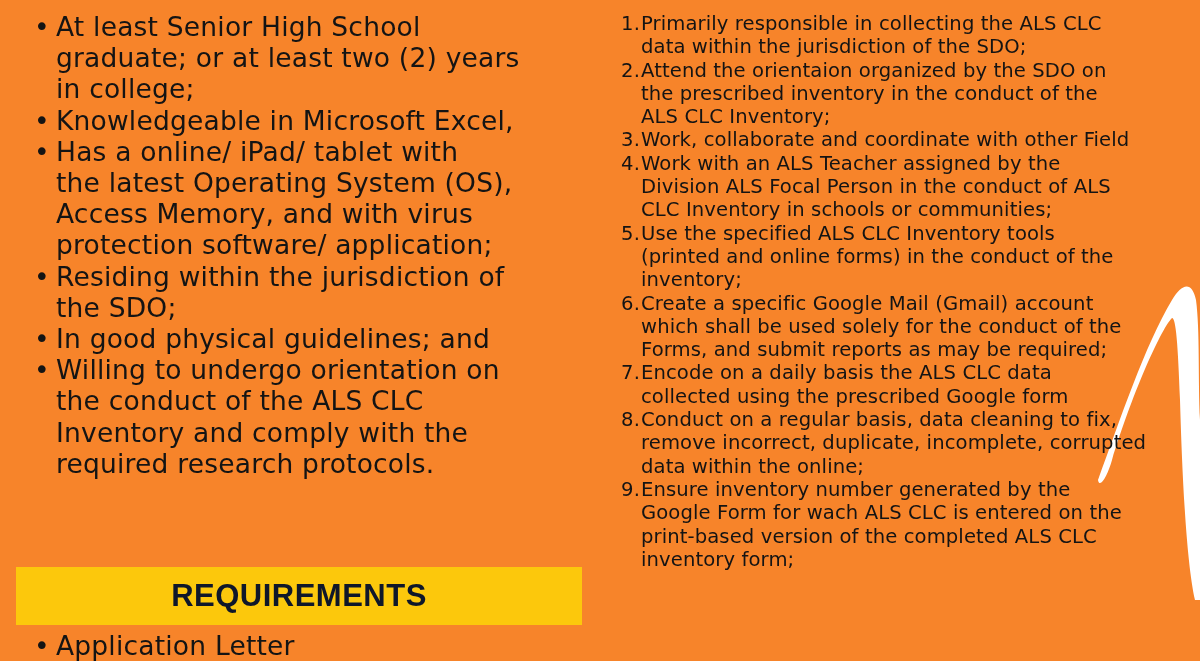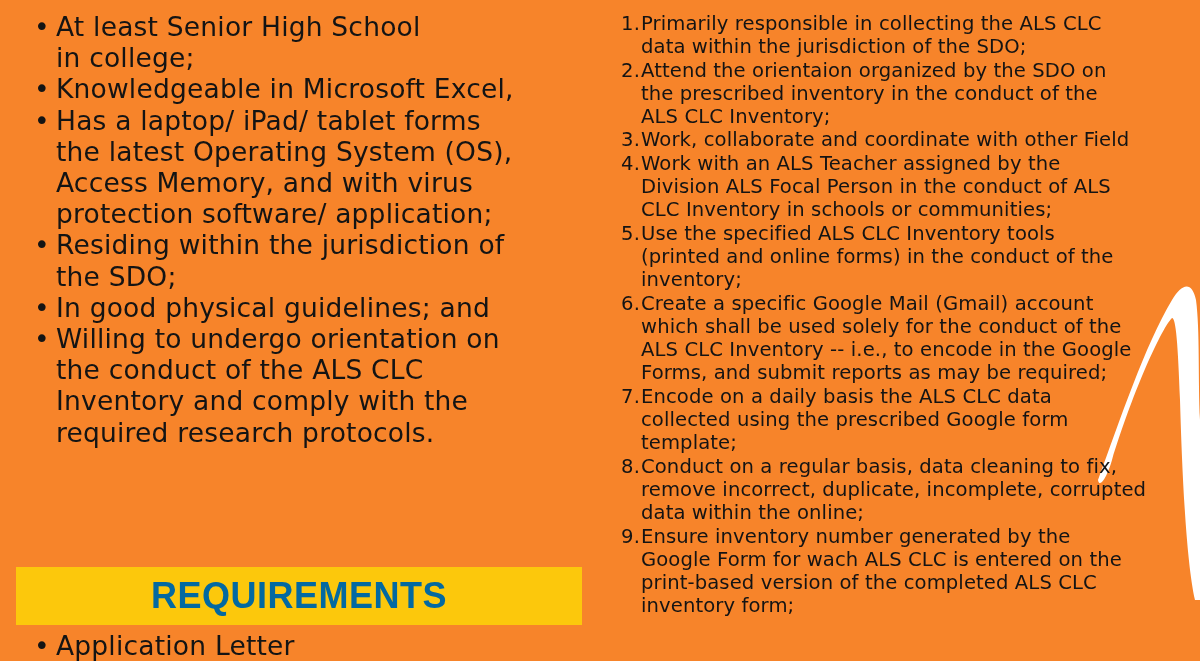--- a/index.html
+++ b/index.html
@@ -58,22 +58,22 @@
       height: 58px;
       background: #fcc80c;
       display: flex;
       align-items: center;
       justify-content: center;
       z-index: 1;
     }
     .req-title {
       font-family: "Liberation Sans", sans-serif;
       font-weight: bold;
-      font-size: 36px;
-      color: #0369a1;
+      font-size: 31px;
+      color: #0f172a;
       letter-spacing: 0.5px;
     }
     .req-list {
       position: absolute;
       left: 28px;
       top: 630px;
       width: 560px;
       list-style: none;
       margin: 0;
       padding: 0;
@@ -127,29 +127,30 @@
 
   <svg class="swoosh" viewBox="0 0 1200 661" xmlns="http://www.w3.org/2000/svg">
     <path d="M1098,480 C1120,420 1145,345 1172,300 C1182,283 1192,281 1196,300 C1200,330 1198,380 1200,420 L1200,600 L1195,600 C1186,560 1182,470 1180,400 C1178,345 1176,318 1172,318 C1160,330 1130,400 1112,460 C1108,474 1100,490 1098,480 Z" fill="#ffffff"></path>
   </svg>
 
   <div class="left-col">
     <ul class="qual-list">
       <li>
         <span class="bullet">•</span>
         <div>At least Senior High School</div>
+        <div>graduate; or at least two (2) years</div>
         <div>in college;</div>
       </li>
       <li>
         <span class="bullet">•</span>
         <div>Knowledgeable in Microsoft Excel,</div>
       </li>
       <li>
         <span class="bullet">•</span>
-        <div>Has a laptop/ iPad/ tablet forms</div>
+        <div>Has a online/ iPad/ tablet with</div>
         <div>the latest Operating System (OS),</div>
         <div>Access Memory, and with virus</div>
         <div>protection software/ application;</div>
       </li>
       <li>
         <span class="bullet">•</span>
         <div>Residing within the jurisdiction of</div>
         <div>the SDO;</div>
       </li>
       <li>
@@ -203,28 +204,26 @@
       <li>
         <span class="num">5.</span>
         <div>Use the specified ALS CLC Inventory tools</div>
         <div>(printed and online forms) in the conduct of the</div>
         <div>inventory;</div>
       </li>
       <li>
         <span class="num">6.</span>
         <div>Create a specific Google Mail (Gmail) account</div>
         <div>which shall be used solely for the conduct of the</div>
-        <div>ALS CLC Inventory -- i.e., to encode in the Google</div>
         <div>Forms, and submit reports as may be required;</div>
       </li>
       <li>
         <span class="num">7.</span>
         <div>Encode on a daily basis the ALS CLC data</div>
         <div>collected using the prescribed Google form</div>
-        <div>template;</div>
       </li>
       <li>
         <span class="num">8.</span>
         <div>Conduct on a regular basis, data cleaning to fix,</div>
         <div>remove incorrect, duplicate, incomplete, corrupted</div>
         <div>data within the online;</div>
       </li>
       <li>
         <span class="num">9.</span>
         <div>Ensure inventory number generated by the</div>

